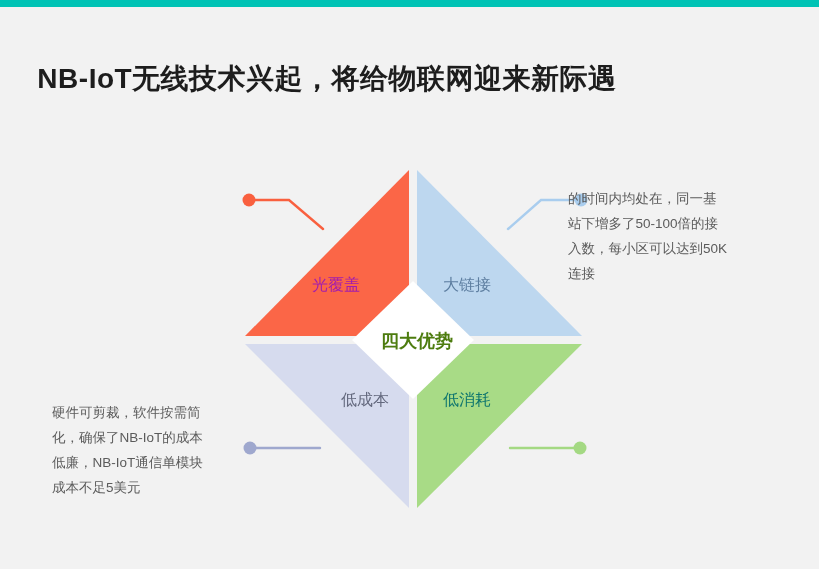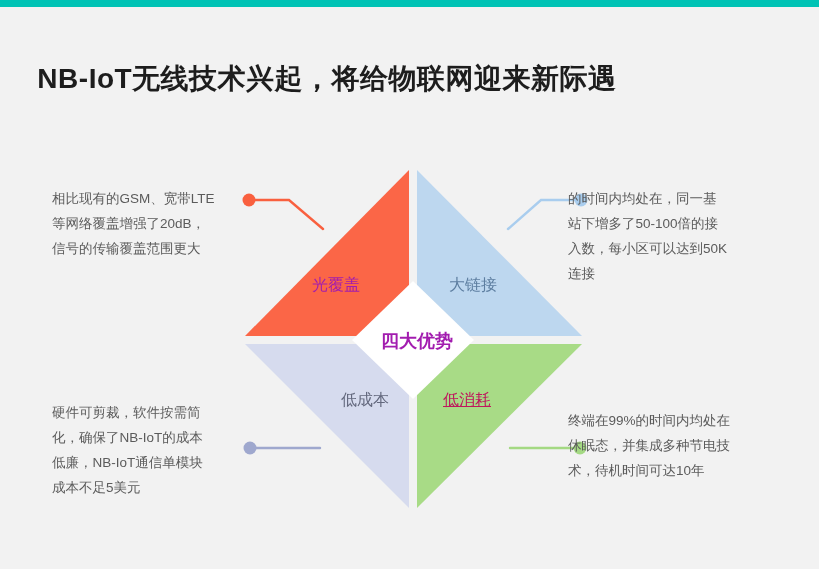--- a/index.html
+++ b/index.html
@@ -42,27 +42,27 @@
   #c-br{left:568px;top:408px;width:222px;}
 
   .quad-label{
     position:absolute;
     font-size:16px;
     font-weight:normal;
     white-space:nowrap;
     pointer-events:none;
   }
   #lbl-orange{left:312px;top:275px;color:#ffffff;}
-  #lbl-blue{left:443px;top:275px;color:#5d7ea0;margin-left:6px;}
+  #lbl-blue{left:443px;top:275px;color:#5d7ea0;}
   #lbl-lav{left:323px;top:390px;color:#63687d;}
   #lbl-green{left:443px;top:390px;color:#ffffff;}
 
   #lbl-center{
     position:absolute;left:381px;top:329px;
-    font-size:18px;font-weight:bold;color:#a21caf;
+    font-size:18px;font-weight:bold;color:#4d7c0f;
     white-space:nowrap;
   }
 </style>
 </head>
 <body style="background: rgb(242, 242, 242);">
 
 <div id="stage">
 
   <div class="topbar" style="background: rgb(0, 195, 181);"></div>
 
@@ -97,32 +97,26 @@
 
     <g>
       <path id="conn-br" d="M 510,448 L 580,448" fill="none" stroke-width="2.4" stroke-linecap="round" stroke="#a4d983"></path>
       <circle id="dot-br" cx="580" cy="448" r="6.5" fill="#a4d983"></circle>
     </g>
   </svg>
 
   <div class="quad-label" id="lbl-orange" style="color: #a21caf;">光覆盖</div>
   <div class="quad-label" id="lbl-blue" style="color: rgb(93, 126, 160);">大链接</div>
   <div class="quad-label" id="lbl-lav" style="color: rgb(99, 104, 125); margin-left: 18px;">低成本</div>
-  <div class="quad-label" id="lbl-green" style="color: #be185d; text-decoration: underline;">低消耗</div>
+  <div class="quad-label" id="lbl-green" style="color: #0f766e;">低消耗</div>
 
   <div id="lbl-center">四大优势</div>
 
-  <div class="callout left" id="c-tl">相比现有的GSM、宽带LTE
-等网络覆盖增强了20dB，
-信号的传输覆盖范围更大</div>
   <div class="callout right" id="c-tr">的时间内均处在，同一基
 站下增多了50-100倍的接
 入数，每小区可以达到50K
 连接</div>
   <div class="callout left" id="c-bl">硬件可剪裁，软件按需简
 化，确保了NB-IoT的成本
 低廉，NB-IoT通信单模块
 成本不足5美元</div>
-  <div class="callout right" id="c-br">终端在99%的时间内均处在
-休眠态，并集成多种节电技
-术，待机时间可达10年</div>
 
 </div>
 
 </body></html>

